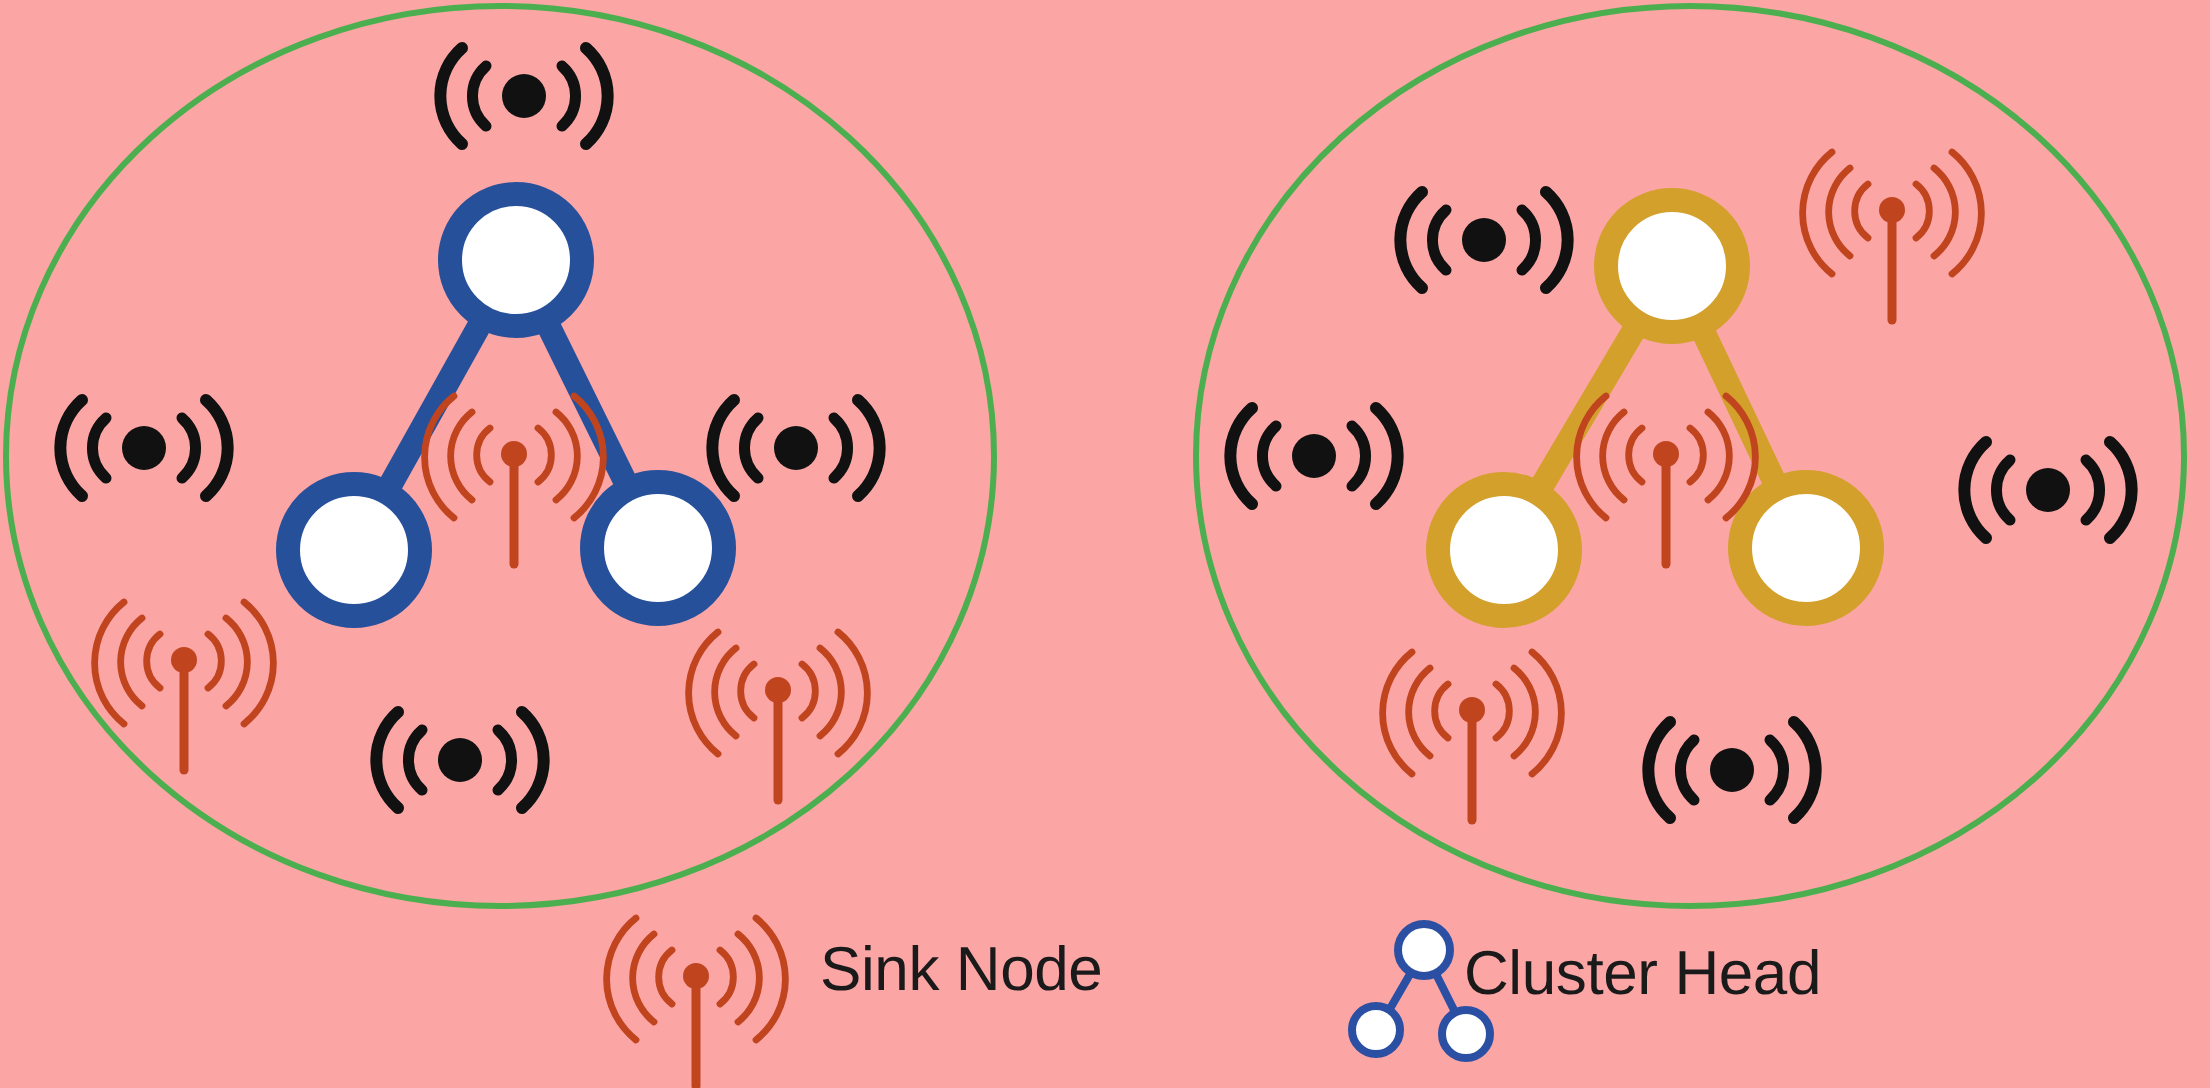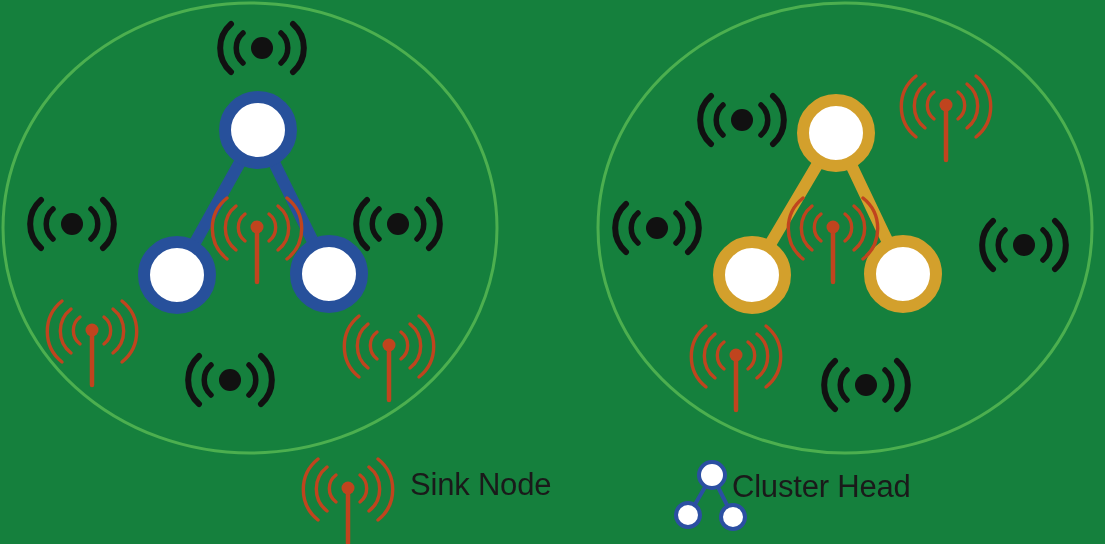--- a/index.html
+++ b/index.html
@@ -8,21 +8,21 @@
     padding: 0;
     background: #ffffff;
   }
   body {
     font-family: "Liberation Sans", sans-serif;
   }
   #stage {
     position: relative;
     width: 1105px;
     height: 544px;
-    background: #15803d;
+    background: #fca5a5;
     overflow: hidden;
   }
   #stage svg.canvas {
     position: absolute;
     left: 0;
     top: 0;
     width: 1105px;
     height: 544px;
     display: block;
   }

